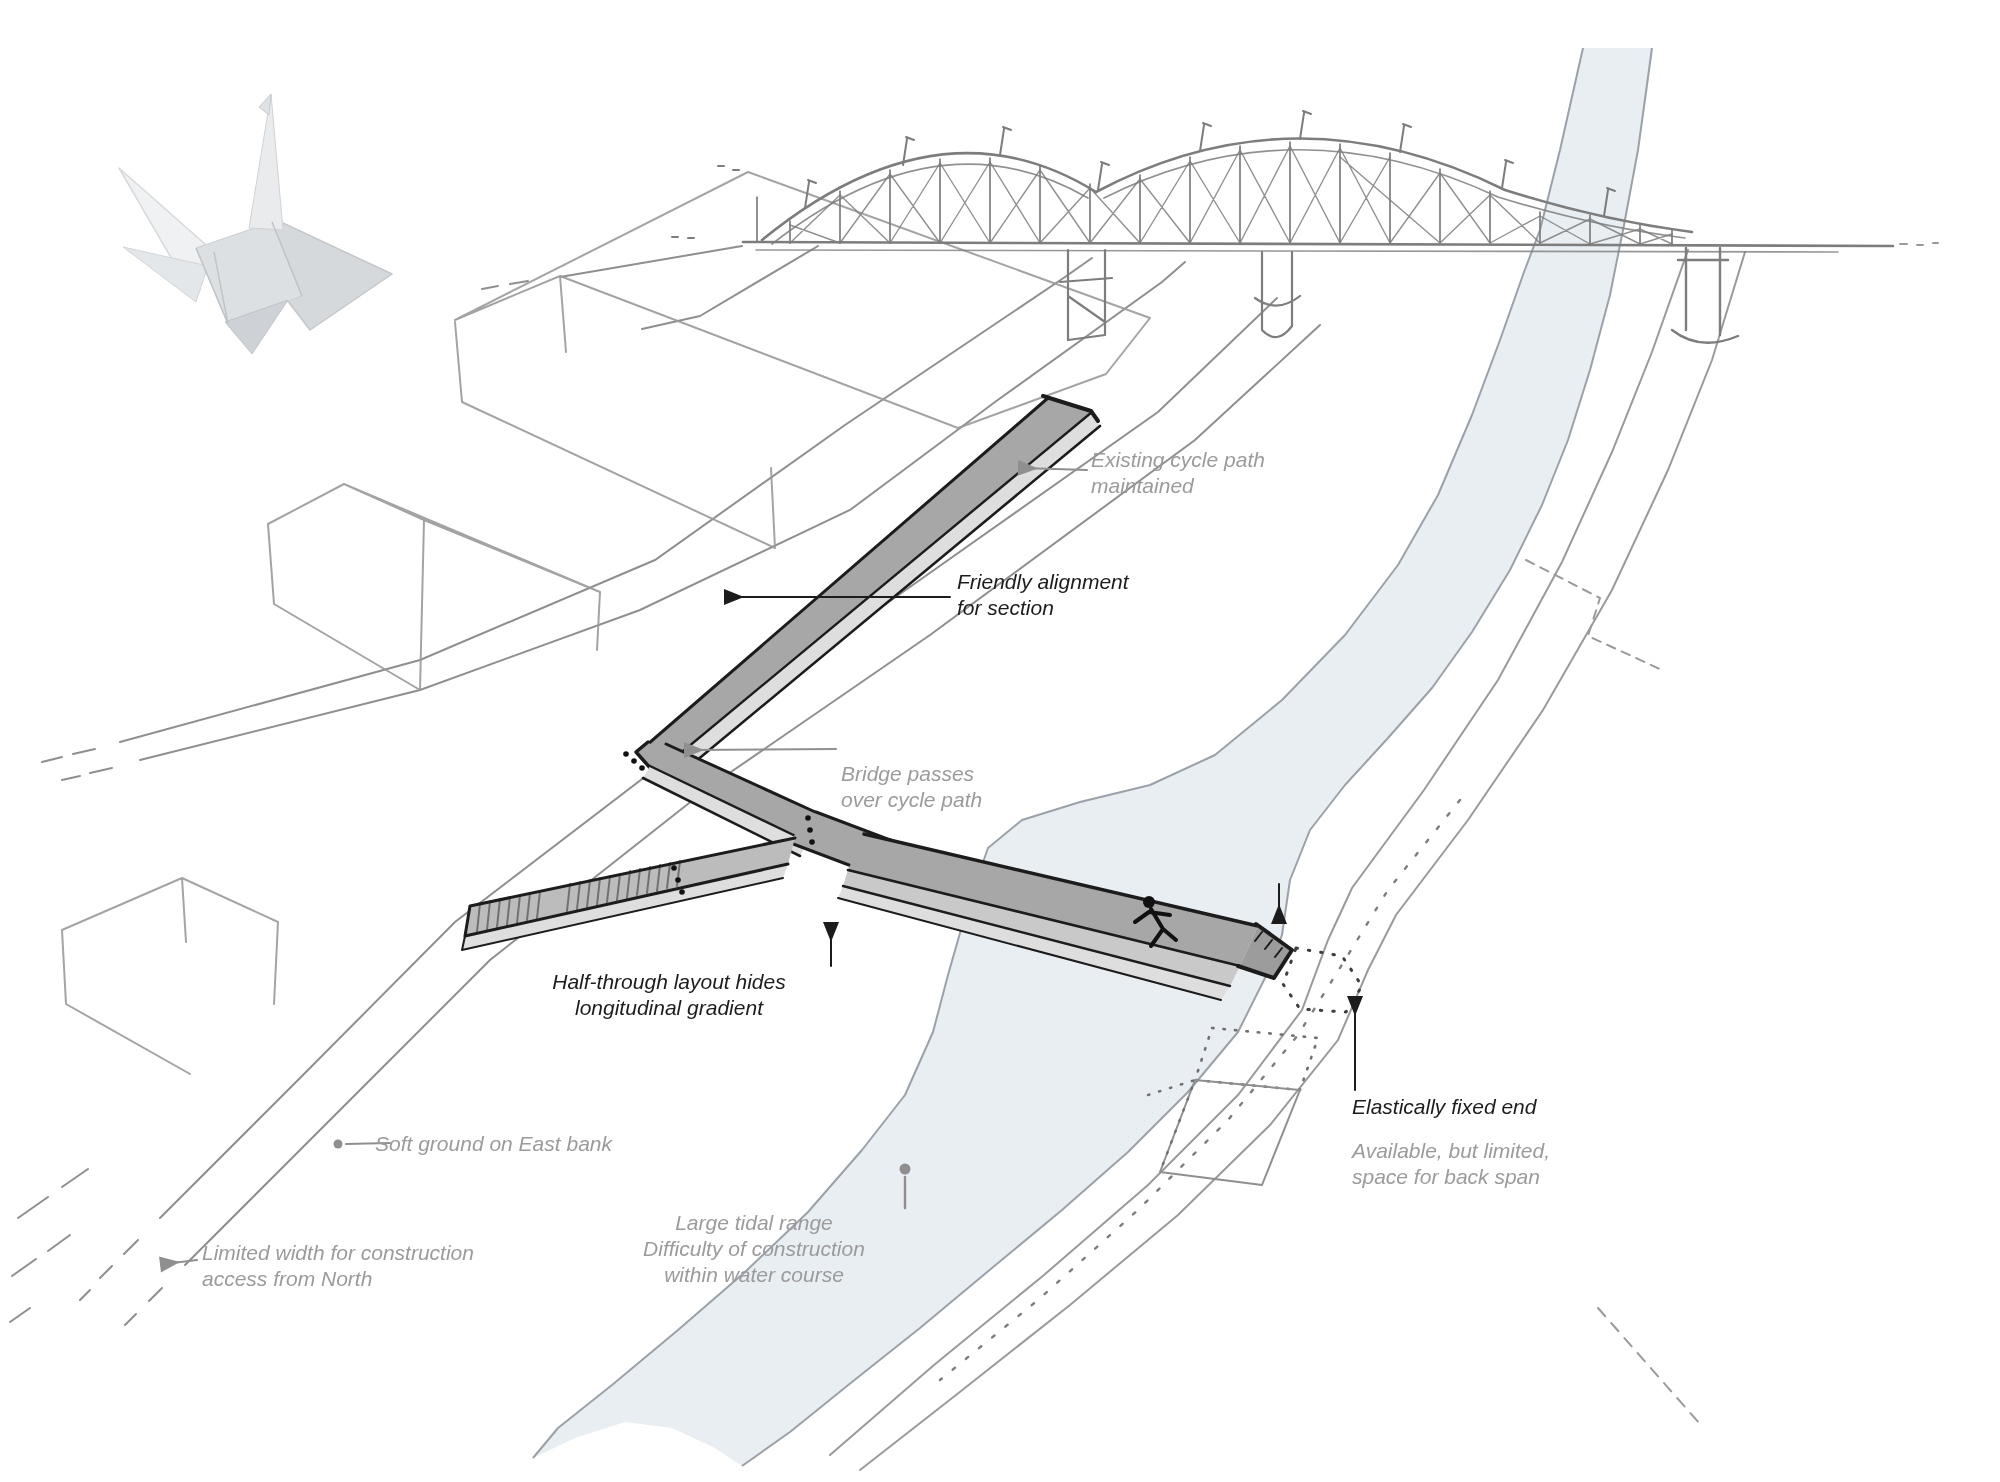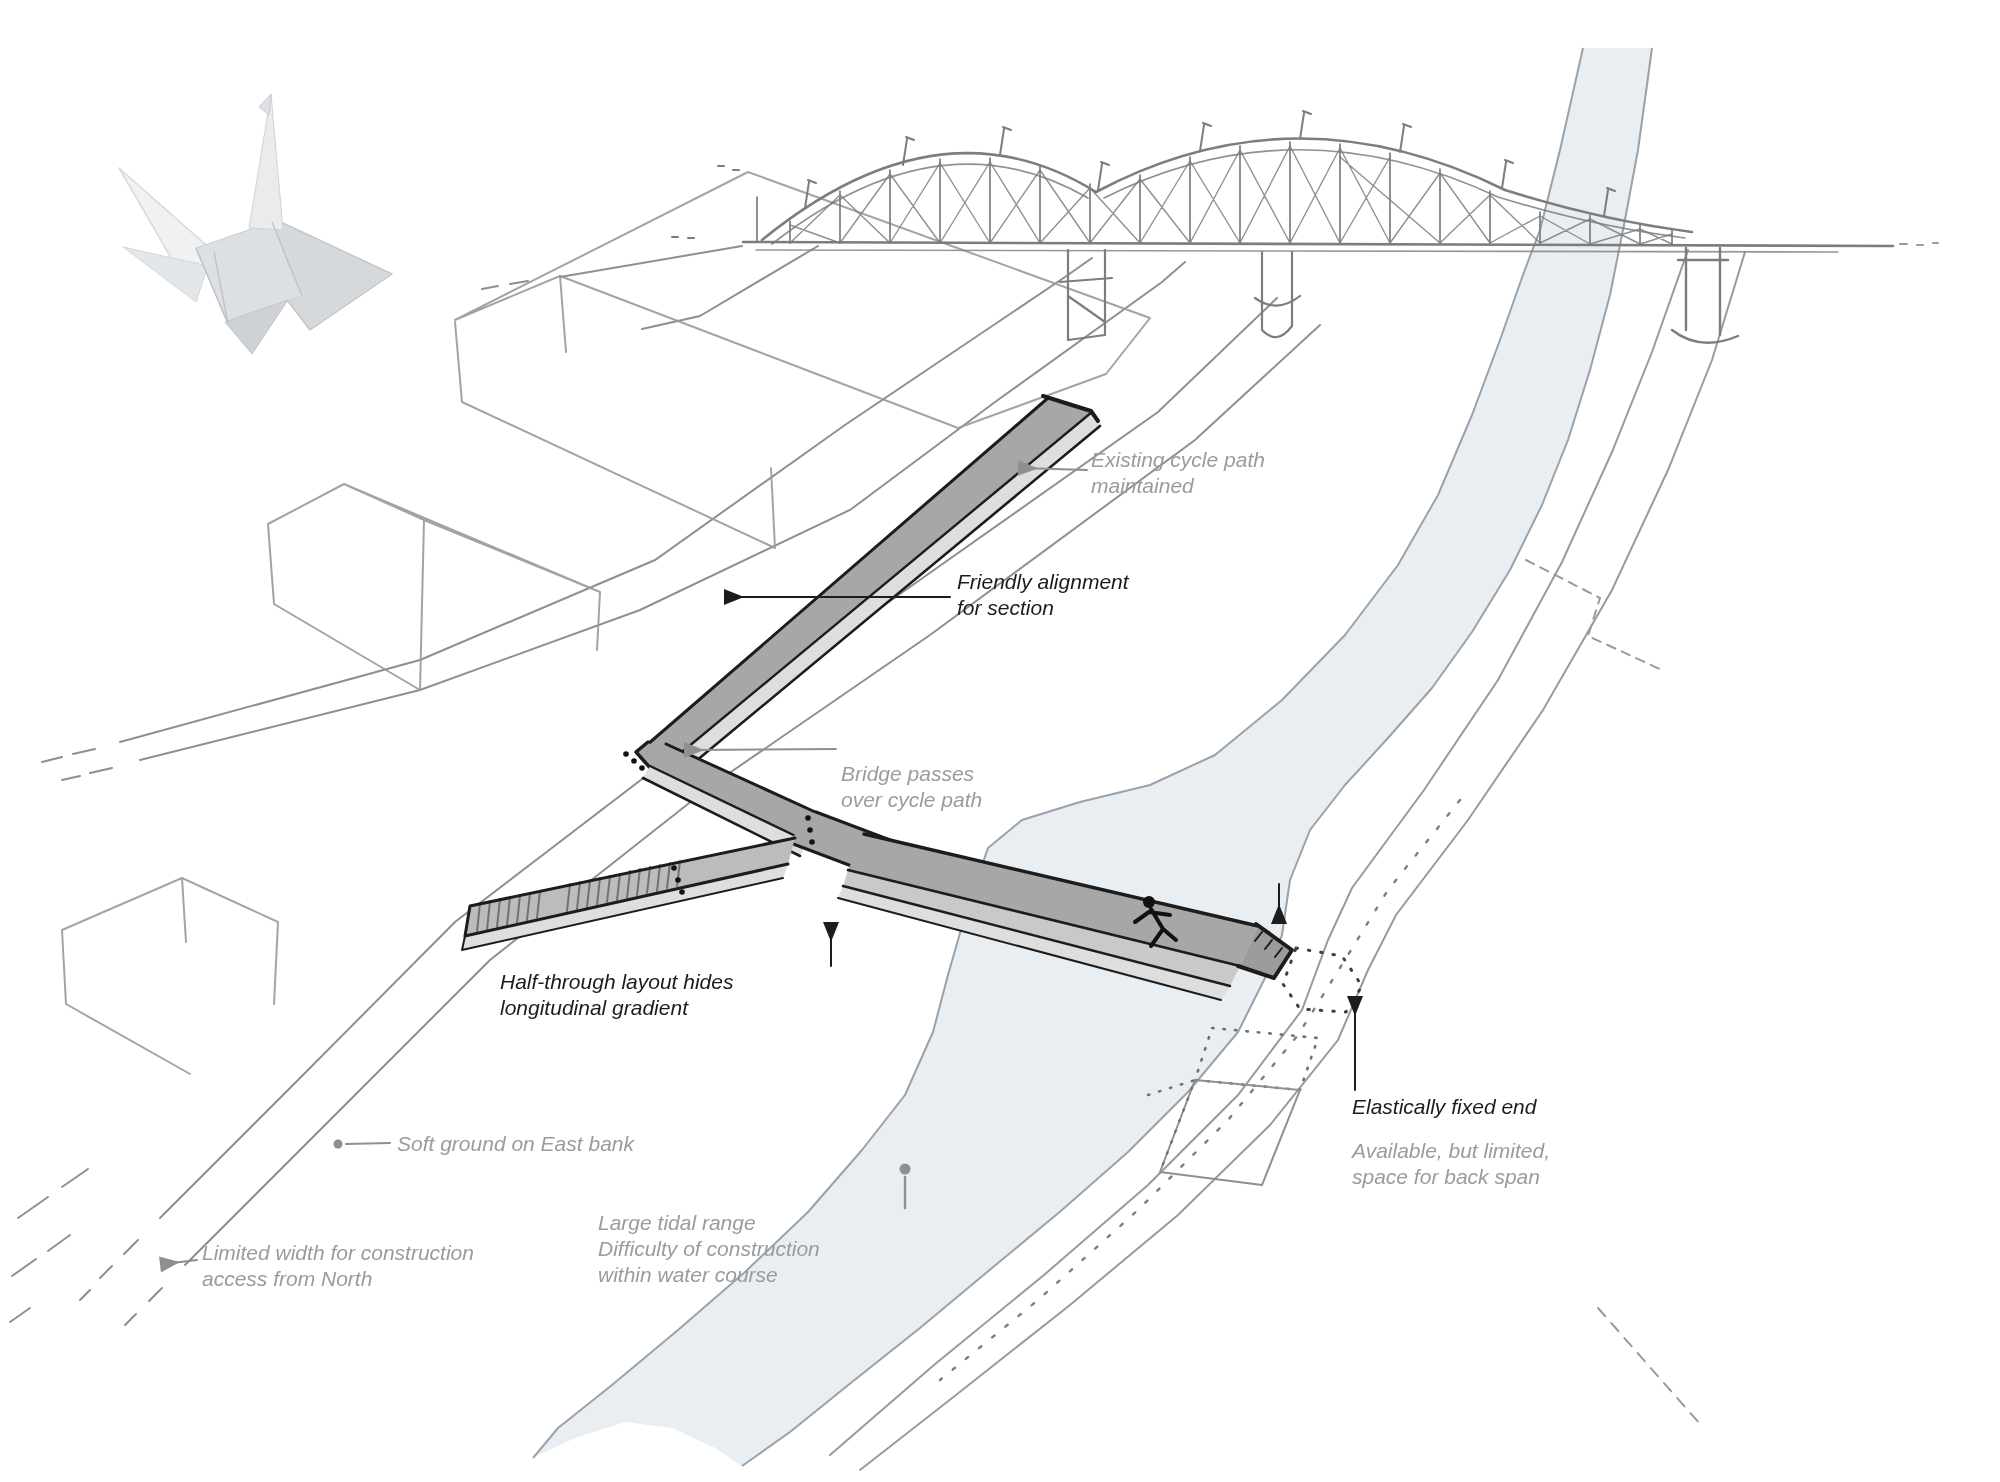--- a/index.html
+++ b/index.html
@@ -2,21 +2,21 @@
 <html><head>
 <meta charset="utf-8">
 <style>
   html,body{margin:0;padding:0;background:#ffffff;}
   #stage{position:relative;width:2000px;height:1482px;background:#ffffff;overflow:hidden;
          font-family:"Liberation Sans",sans-serif;}
   #sketch{position:absolute;left:0;top:0;}
   .label{position:absolute;font-size:21px;line-height:26px;white-space:pre-line;font-style:italic;}
   .t-strong{color:#1c1c1c;}
   .t-muted{color:#9b9b9b;}
-  .ra{text-align:left;}
+  .ra{text-align:center;}
 </style>
 </head>
 <body>
 
 <div id="stage">
 
 <svg id="sketch" width="2000" height="1482" viewBox="0 0 2000 1482">
   <defs>
     <marker id="ahB" markerWidth="12" markerHeight="10" refX="9" refY="5" orient="auto">
       <path d="M11 1 L1 5 L11 9 Z" fill="#1c1c1c"></path>
@@ -173,20 +173,20 @@
 maintained</div>
 <div class="label t-strong" style="left:957px;top:569px;">Friendly alignment
 for section</div>
 <div class="label t-muted" style="left:841px;top:717px;margin-top:44px;">Bridge passes
 over cycle path</div>
 <div class="label t-strong ra" style="left:500px;top:969px;width:338px;">Half-through layout hides
 longitudinal gradient</div>
 <div class="label t-strong" style="left:1352px;top:1094px;">Elastically fixed end</div>
 <div class="label t-muted" style="left:1352px;top:1122px;margin-top:16px;">Available, but limited,
 space for back span</div>
-<div class="label t-muted" style="left:397px;top:1131px;">Soft ground on East bank</div>
+<div class="label t-muted" style="left:375px;top:1131px;">Soft ground on East bank</div>
 <div class="label t-muted ra" style="left:598px;top:1210px;width:312px;">Large tidal range
 Difficulty of construction
 within water course</div>
 <div class="label t-muted" style="left:202px;top:1240px;">Limited width for construction
 access from North</div>
 
 </div>
 
 </body></html>

